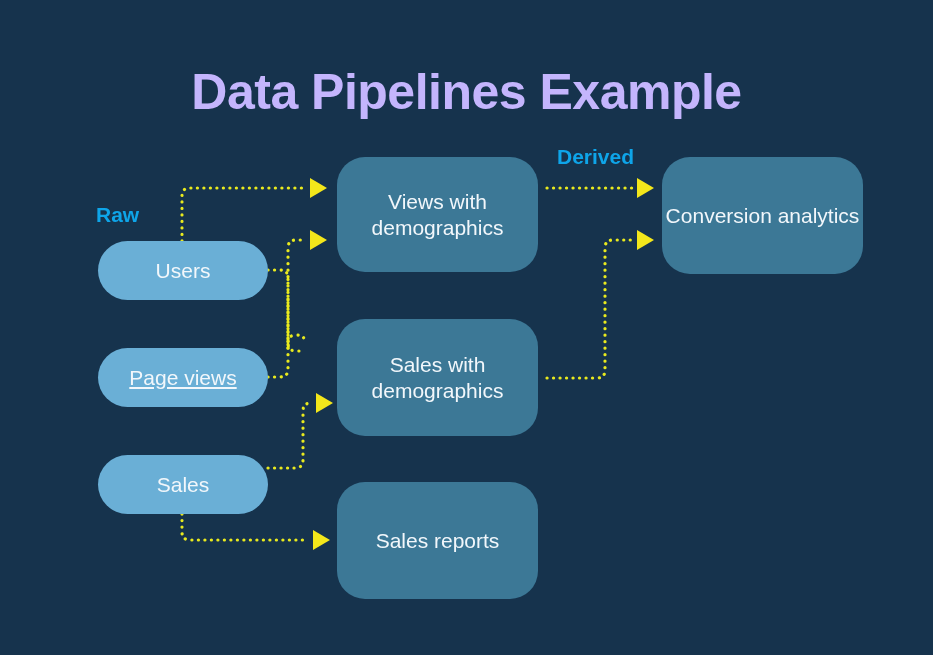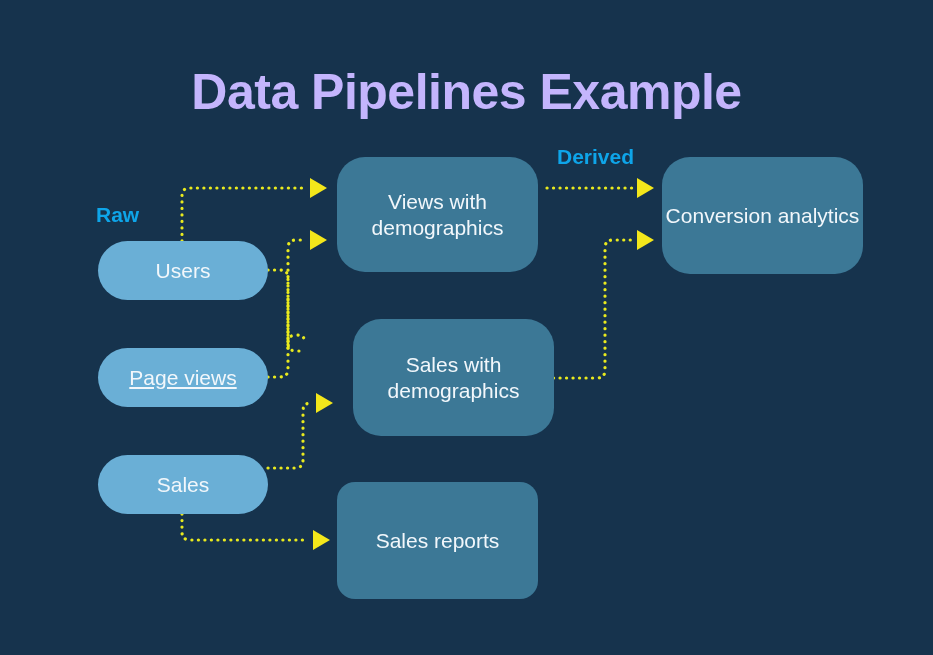--- a/index.html
+++ b/index.html
@@ -111,23 +111,23 @@
   <div class="node node-raw" style="left:98px;top:348px;width:170px;height:59px;text-decoration:underline;">
     <span>Page views</span>
   </div>
   <div class="node node-raw" style="left:98px;top:455px;width:170px;height:59px;">
     <span>Sales</span>
   </div>
 
   <div class="node node-derived" style="left:337px;top:157px;width:201px;height:115px;">
     <span>Views with demographics</span>
   </div>
-  <div class="node node-derived" style="left:337px;top:319px;width:201px;height:117px;margin-left:16px;">
+  <div class="node node-derived" style="left:337px;top:319px;width:201px;height:117px;">
     <span>Sales with demographics</span>
   </div>
-  <div class="node node-derived" style="left:337px;top:482px;width:201px;height:117px;border-radius:18px;">
+  <div class="node node-derived" style="left:337px;top:482px;width:201px;height:117px;">
     <span>Sales reports</span>
   </div>
   <div class="node node-derived" style="left:662px;top:157px;width:201px;height:117px;">
     <span>Conversion analytics</span>
   </div>
 
 </div>
 
 </body></html>

